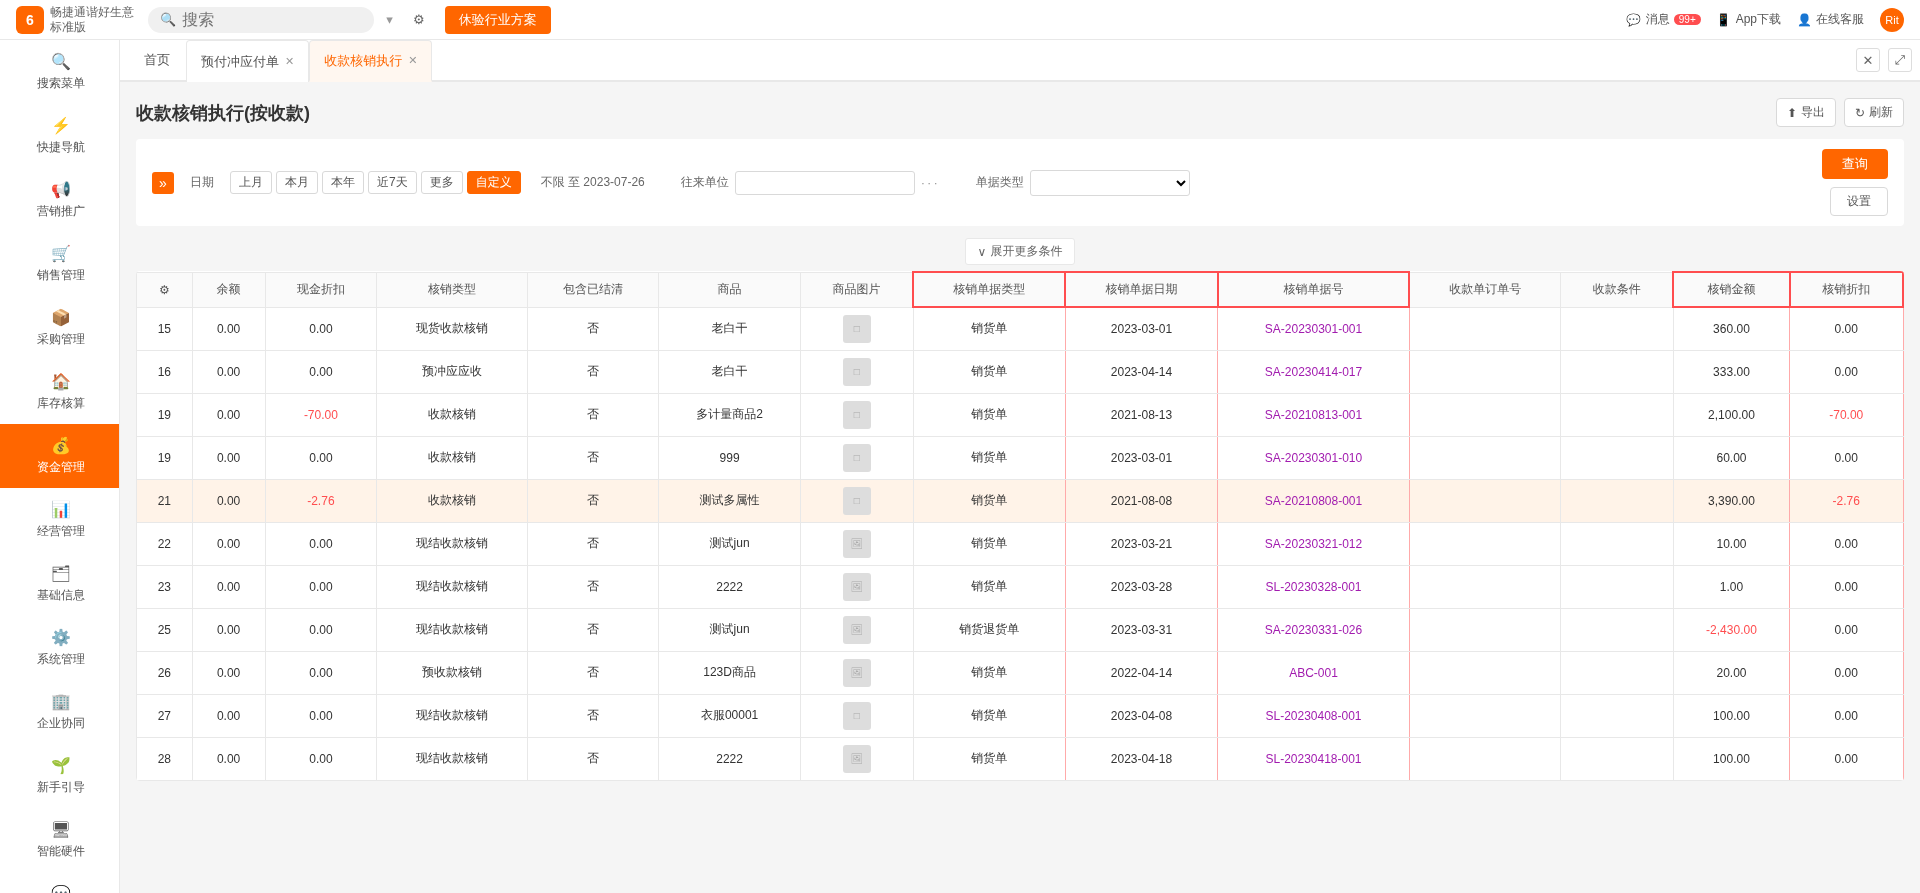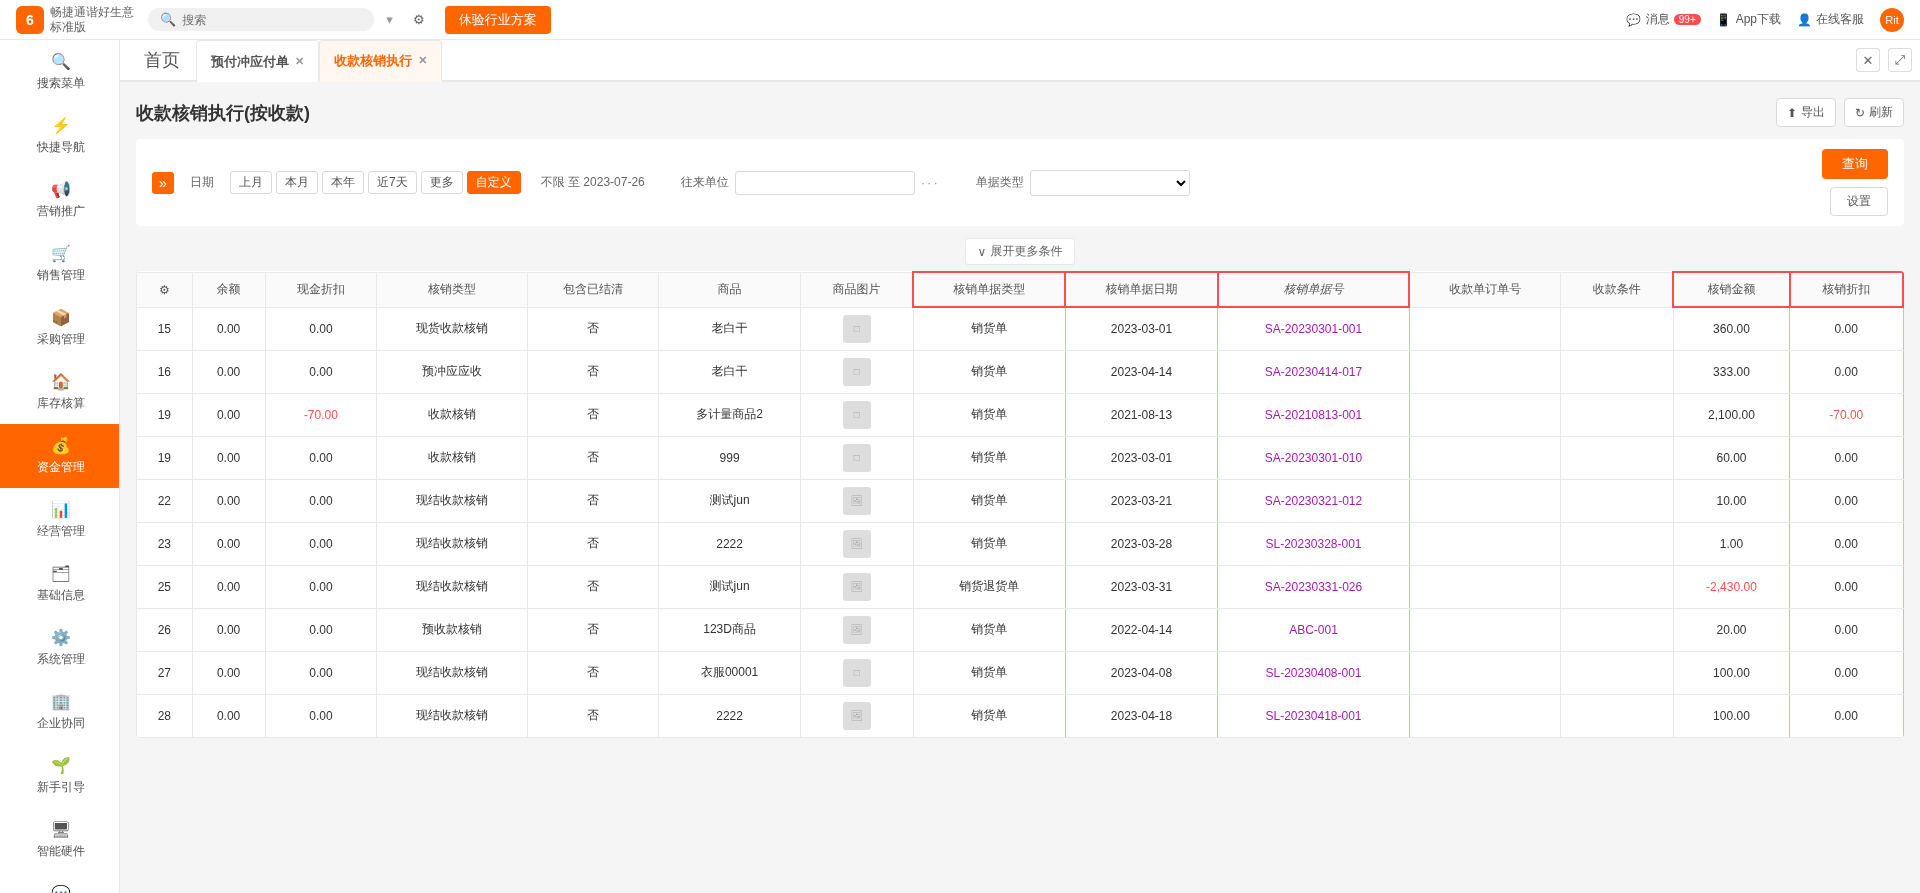--- a/index.html
+++ b/index.html
@@ -4,21 +4,21 @@
   <style>
     * { box-sizing: border-box; margin: 0; padding: 0; }
     body { font-family: 'Microsoft YaHei', Arial, sans-serif; font-size: 13px; background: #f5f5f5; color: #333; }
 
     
     .top-bar { height: 40px; background: #fff; display: flex; align-items: center; padding: 0 16px; border-bottom: 1px solid #e8e8e8; gap: 12px; }
     .top-bar-logo { display: flex; align-items: center; gap: 6px; min-width: 120px; }
     .logo-icon { width: 28px; height: 28px; background: #ff6600; border-radius: 6px; display: flex; align-items: center; justify-content: center; color: #fff; font-weight: bold; font-size: 14px; }
     .logo-text { font-size: 12px; color: #666; line-height: 1.2; }
     .search-input-wrap { display: flex; align-items: center; background: #f0f0f0; border-radius: 16px; padding: 4px 12px; gap: 6px; }
-    .search-input-wrap input { border: none; background: transparent; outline: none; font-size: 12px; color: #999; width: 180px; }
+    .search-input-wrap input { border: none; background: transparent; outline: none; font-size: 16px; color: #999; width: 180px; }
     .top-bar-chevron { color: #999; cursor: pointer; }
     .top-bar-gear { width: 28px; height: 28px; display: flex; align-items: center; justify-content: center; cursor: pointer; color: #666; }
     .industry-btn { background: #ff6600; color: #fff; border: none; border-radius: 4px; padding: 5px 14px; font-size: 13px; cursor: pointer; }
     .top-bar-right { margin-left: auto; display: flex; align-items: center; gap: 16px; }
     .top-bar-item { display: flex; align-items: center; gap: 4px; font-size: 12px; color: #555; cursor: pointer; }
     .badge { background: #ff4d4f; color: #fff; border-radius: 10px; padding: 0 5px; font-size: 10px; }
     .user-avatar { background: #ff6600; color: #fff; border-radius: 50%; width: 24px; height: 24px; display: flex; align-items: center; justify-content: center; font-size: 11px; }
 
     
     .main-layout { display: flex; height: calc(100vh - 40px); }
@@ -28,22 +28,22 @@
     .sidebar-item { display: flex; flex-direction: column; align-items: center; padding: 12px 8px; cursor: pointer; gap: 4px; color: #555; font-size: 12px; border-left: 3px solid transparent; }
     .sidebar-item.active { background: #ff6600; color: #fff; border-left-color: #ff6600; }
     .sidebar-item.active .sidebar-icon { color: #fff; }
     .sidebar-icon { font-size: 16px; }
 
     
     .content-area { flex: 1; display: flex; flex-direction: column; overflow: hidden; }
 
     
     .tab-bar { height: 42px; background: #fff; display: flex; align-items: center; border-bottom: 2px solid #e8e8e8; padding: 0 8px; gap: 0; }
-    .tab-home { padding: 0 16px; height: 42px; display: flex; align-items: center; font-size: 18px; color: #555; cursor: pointer; border-bottom: 2px solid transparent; margin-bottom: -2px; }
-    .tab { display: flex; align-items: center; gap: 6px; padding: 0 14px; height: 42px; background: #fff; border: 1px solid #e8e8e8; border-bottom: none; border-radius: 4px 4px 0 0; font-size: 13px; color: #555; cursor: pointer; position: relative; margin-bottom: -2px; font-weight: bold; }
+    .tab-home { padding: 0 16px; height: 42px; display: flex; align-items: center; font-size: 13px; color: #555; cursor: pointer; border-bottom: 2px solid transparent; margin-bottom: -2px; }
+    .tab { display: flex; align-items: center; gap: 6px; padding: 0 14px; height: 42px; background: #fff; border: 1px solid #e8e8e8; border-bottom: none; border-radius: 4px 4px 0 0; font-size: 13px; color: #555; cursor: pointer; position: relative; margin-bottom: -2px; }
     .tab.active { color: #ff6600; background: #fff7f0; border-bottom: 2px solid #fff7f0; }
     .tab-close { font-size: 11px; color: #999; cursor: pointer; }
     .tab-bar-right { margin-left: auto; display: flex; gap: 8px; align-items: center; }
     .tab-bar-btn { width: 24px; height: 24px; display: flex; align-items: center; justify-content: center; cursor: pointer; color: #666; border: 1px solid #ddd; border-radius: 3px; }
 
     
     .page-content { flex: 1; overflow: auto; padding: 16px; background: #f5f5f5; }
     .page-header { display: flex; justify-content: space-between; align-items: center; margin-bottom: 12px; }
     .page-title { font-size: 18px; font-weight: bold; color: #333; }
     .page-actions { display: flex; gap: 8px; }
@@ -260,21 +260,21 @@
             <tr>
               <th>⚙</th>
               <th>余额</th>
               <th>现金折扣</th>
               <th>核销类型</th>
               <th>包含已结清</th>
               <th>商品</th>
               <th>商品图片</th>
               <th style="border: 2px solid #ff4d4f;">核销单据类型</th>
               <th style="border: 2px solid #ff4d4f;">核销单据日期</th>
-              <th style="border: 2px solid #ff4d4f; font-style: italic;">核销单据号</th>
+              <th style="border: 2px solid #ff4d4f;">核销单据号</th>
               <th>收款单订单号</th>
               <th>收款条件</th>
               <th style="border: 2px solid #ff4d4f;">核销金额</th>
               <th style="border: 2px solid #ff4d4f;">核销折扣</th>
             </tr>
           </thead>
           <tbody id="table-body">
           <tr>
                 <td>15</td>
                 <td>0.00</td>
@@ -332,20 +332,36 @@
                 <td>999</td>
                 <td><div style="width: 28px; height: 28px; background: rgb(221, 221, 221); border-radius: 3px; display: inline-flex; align-items: center; justify-content: center; color: rgb(170, 170, 170); font-size: 10px;">□</div></td>
                 <td style="border-left: 1px solid rgb(255, 170, 170); border-right: 1px solid rgb(255, 170, 170);">销货单</td>
                 <td style="border-left: 1px solid rgb(255, 170, 170); border-right: 1px solid rgb(255, 170, 170);">2023-03-01</td>
                 <td style="border-left: 1px solid rgb(255, 170, 170); border-right: 1px solid rgb(255, 170, 170);"><a class="link-text" href="#">SA-20230301-010</a></td>
                 <td></td>
                 <td></td>
                 <td style="border-left: 1px solid rgb(255, 170, 170); border-right: 1px solid rgb(255, 170, 170);">60.00</td>
                 <td style="border-left: 1px solid rgb(255, 170, 170); border-right: 1px solid rgb(255, 170, 170);">0.00</td>
               </tr>
+              <tr class="row-highlight">
+                <td>21</td>
+                <td>0.00</td>
+                <td class="negative">-2.76</td>
+                <td>收款核销</td>
+                <td>否</td>
+                <td>测试多属性</td>
+                <td><div style="width: 28px; height: 28px; background: rgb(221, 221, 221); border-radius: 3px; display: inline-flex; align-items: center; justify-content: center; color: rgb(170, 170, 170); font-size: 10px;">□</div></td>
+                <td style="border-left: 1px solid rgb(255, 170, 170); border-right: 1px solid rgb(255, 170, 170);">销货单</td>
+                <td style="border-left: 1px solid rgb(255, 170, 170); border-right: 1px solid rgb(255, 170, 170);">2021-08-08</td>
+                <td style="border-left: 1px solid rgb(255, 170, 170); border-right: 1px solid rgb(255, 170, 170);"><a class="link-text" href="#">SA-20210808-001</a></td>
+                <td></td>
+                <td></td>
+                <td style="border-left: 1px solid rgb(255, 170, 170); border-right: 1px solid rgb(255, 170, 170);">3,390.00</td>
+                <td class="negative" style="border-left: 1px solid rgb(255, 170, 170); border-right: 1px solid rgb(255, 170, 170);">-2.76</td>
+              </tr>
               <tr>
                 <td>22</td>
                 <td>0.00</td>
                 <td>0.00</td>
                 <td>现结收款核销</td>
                 <td>否</td>
                 <td>测试jun</td>
                 <td><div style="width: 28px; height: 28px; background: rgb(221, 221, 221); border-radius: 3px; display: inline-flex; align-items: center; justify-content: center; color: rgb(170, 170, 170); font-size: 10px;">🖼</div></td>
                 <td style="border-left: 1px solid rgb(255, 170, 170); border-right: 1px solid rgb(255, 170, 170);">销货单</td>
                 <td style="border-left: 1px solid rgb(255, 170, 170); border-right: 1px solid rgb(255, 170, 170);">2023-03-21</td>

